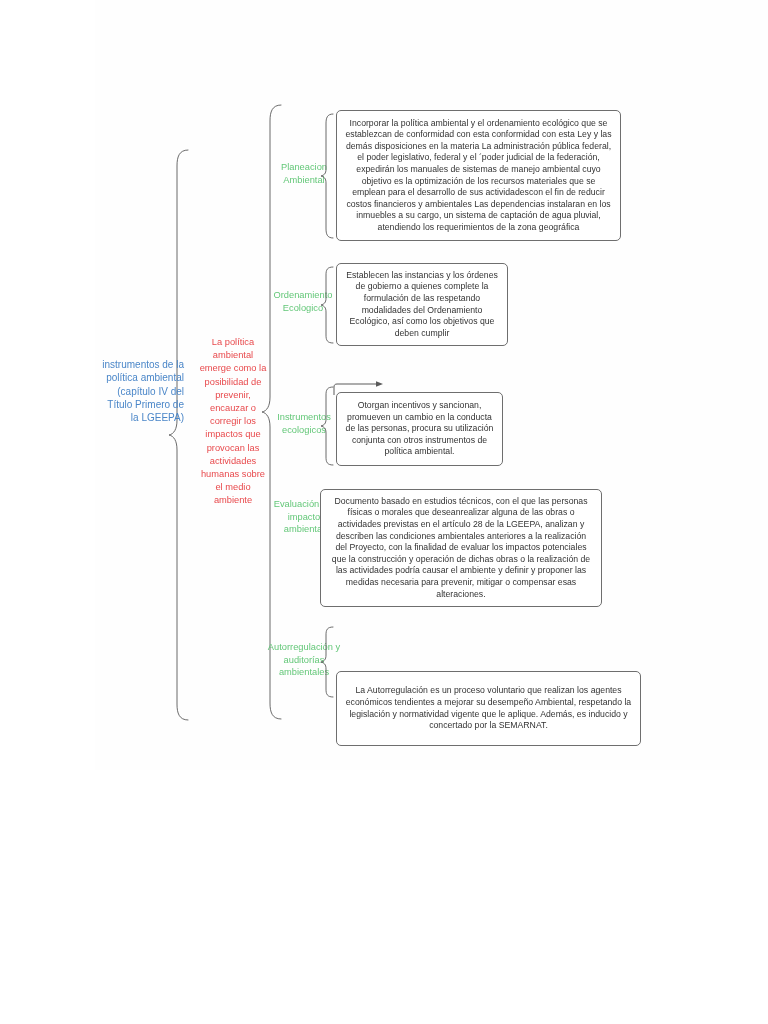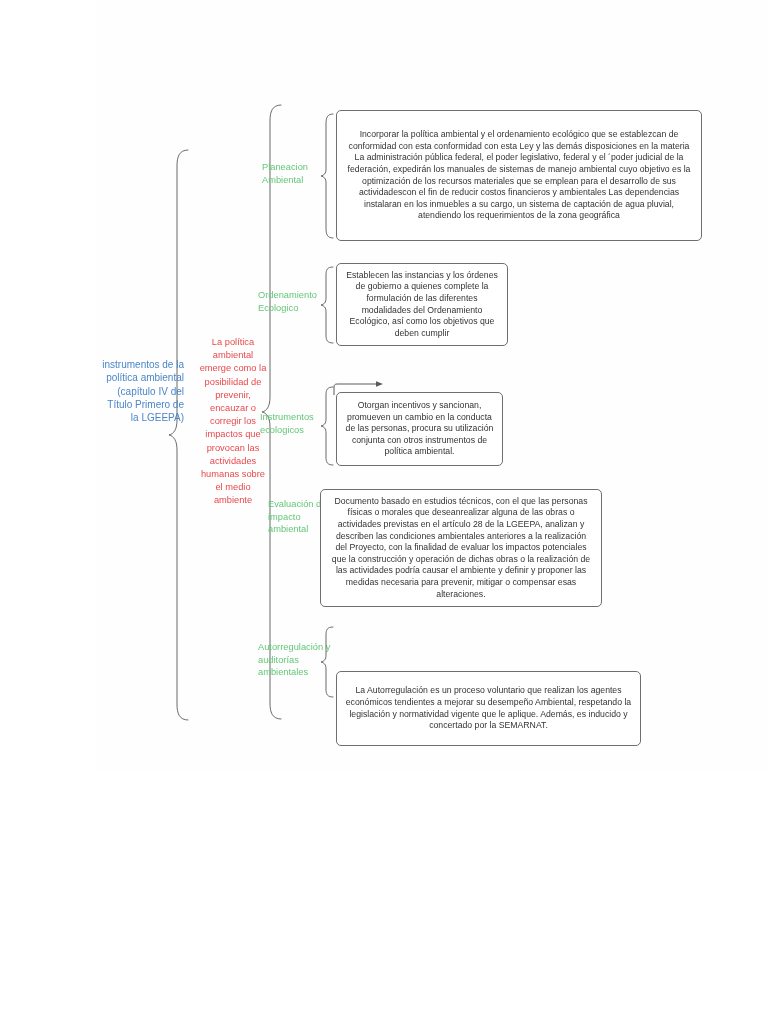--- a/index.html
+++ b/index.html
@@ -24,21 +24,21 @@
     left:100px;top:358px;width:84px;
     color:#4a86c8;font-size:10px;line-height:13.3px;
     text-align:right;font-weight:400;
   }
   #trunk-label{
     left:199px;top:336px;width:68px;
     color:#e8494c;font-size:9.3px;line-height:13.2px;
     text-align:center;
   }
   .cat-label{
-    color:#63c778;font-size:9.3px;line-height:12.6px;
+    color:#63c778;font-size:9.3px;line-height:12.6px;text-align:center;
   }
   #cat-0{left:262px;top:161px;width:84px;}
   #cat-1{left:258px;top:289px;width:90px;}
   #cat-2{left:260px;top:411px;width:88px;}
   #cat-3{left:268px;top:498px;width:72px;}
   #cat-4{left:258px;top:641px;width:92px;}
 
   
   .box{
     position:absolute;
@@ -46,21 +46,21 @@
     border-radius:5px;
     background:#ffffff;
     color:#333333;
     font-size:8.7px;
     line-height:11.6px;
     text-align:center;
     box-sizing:border-box;
     padding:6px 8px;
     display:flex;align-items:center;justify-content:center;
   }
-  #box-0{left:336px;top:110px;width:366px;height:131px;}
+  #box-0{left:336px;top:110px;width:285px;height:131px;}
   #box-1{left:336px;top:263px;width:172px;height:83px;}
   #box-2{left:336px;top:392px;width:167px;height:74px;}
   #box-3{left:320px;top:489px;width:282px;height:118px;}
   #box-4{left:336px;top:623px;width:305px;height:75px;margin-top:48px;}
 
   
   .brace{position:absolute;overflow:visible;}
   .brace path{fill:none;stroke:#5a5a5a;stroke-width:1;stroke-linecap:round;}
   .brace path.thin{stroke-width:0.9;}
   .arrow path{fill:none;stroke:#5a5a5a;stroke-width:1;}
@@ -109,17 +109,17 @@
   <svg class="brace" style="left:320px;top:625px;width:16px;height:74px" viewBox="0 0 16 74">
     <path class="thin" d="M13,2 C7,2 6,5 6,10 L6,30 C6,35 4,36 1,37 C4,38 6,39 6,44 L6,64 C6,69 7,72 13,72"></path>
   </svg>
 
   <svg class="arrow" style="position:absolute;left:330px;top:381px;width:60px;height:16px" viewBox="0 0 60 16">
     <path d="M4,14 L4,6 C4,4 5,3 7,3 L46,3"></path>
     <polygon points="46,0.2 53,3 46,5.8"></polygon>
   </svg>
 
   <div class="box" id="box-0">Incorporar la política ambiental y el ordenamiento ecológico que se establezcan de conformidad con esta conformidad con esta Ley y las demás disposiciones en la materia La administración pública federal, el poder legislativo, federal y el ´poder judicial de la federación, expedirán los manuales de sistemas de manejo ambiental cuyo objetivo es la optimización de los recursos materiales que se emplean para el desarrollo de sus actividadescon el fin de reducir costos financieros y ambientales Las dependencias instalaran en los inmuebles a su cargo, un sistema de captación de agua pluvial, atendiendo los requerimientos de la zona geográfica</div>
-  <div class="box" id="box-1">Establecen las instancias y los órdenes de gobierno a quienes complete la formulación de las diferentes modalidades del Ordenamiento Ecológico, así como los objetivos que deben cumplir</div>
+  <div class="box" id="box-1">Establecen las instancias y los órdenes de gobierno a quienes complete la formulación de las respetando modalidades del Ordenamiento Ecológico, así como los objetivos que deben cumplir</div>
   <div class="box" id="box-2">Otorgan incentivos y sancionan, promueven un cambio en la conducta de las personas, procura su utilización conjunta con otros instrumentos de política ambiental.</div>
   <div class="box" id="box-3">Documento basado en estudios técnicos, con el que las personas físicas o morales que deseanrealizar alguna de las obras o actividades previstas en el artículo 28 de la LGEEPA, analizan y describen las condiciones ambientales anteriores a la realización del Proyecto, con la finalidad de evaluar los impactos potenciales que la construcción y operación de dichas obras o la realización de las actividades podría causar el ambiente y definir y proponer las medidas necesaria para prevenir, mitigar o compensar esas alteraciones.</div>
   <div class="box" id="box-4">La Autorregulación es un proceso voluntario que realizan los agentes económicos tendientes a mejorar su desempeño Ambiental, respetando la legislación y normatividad vigente que le aplique. Además, es inducido y concertado por la SEMARNAT.</div>
 </div>
 
 </body></html>

